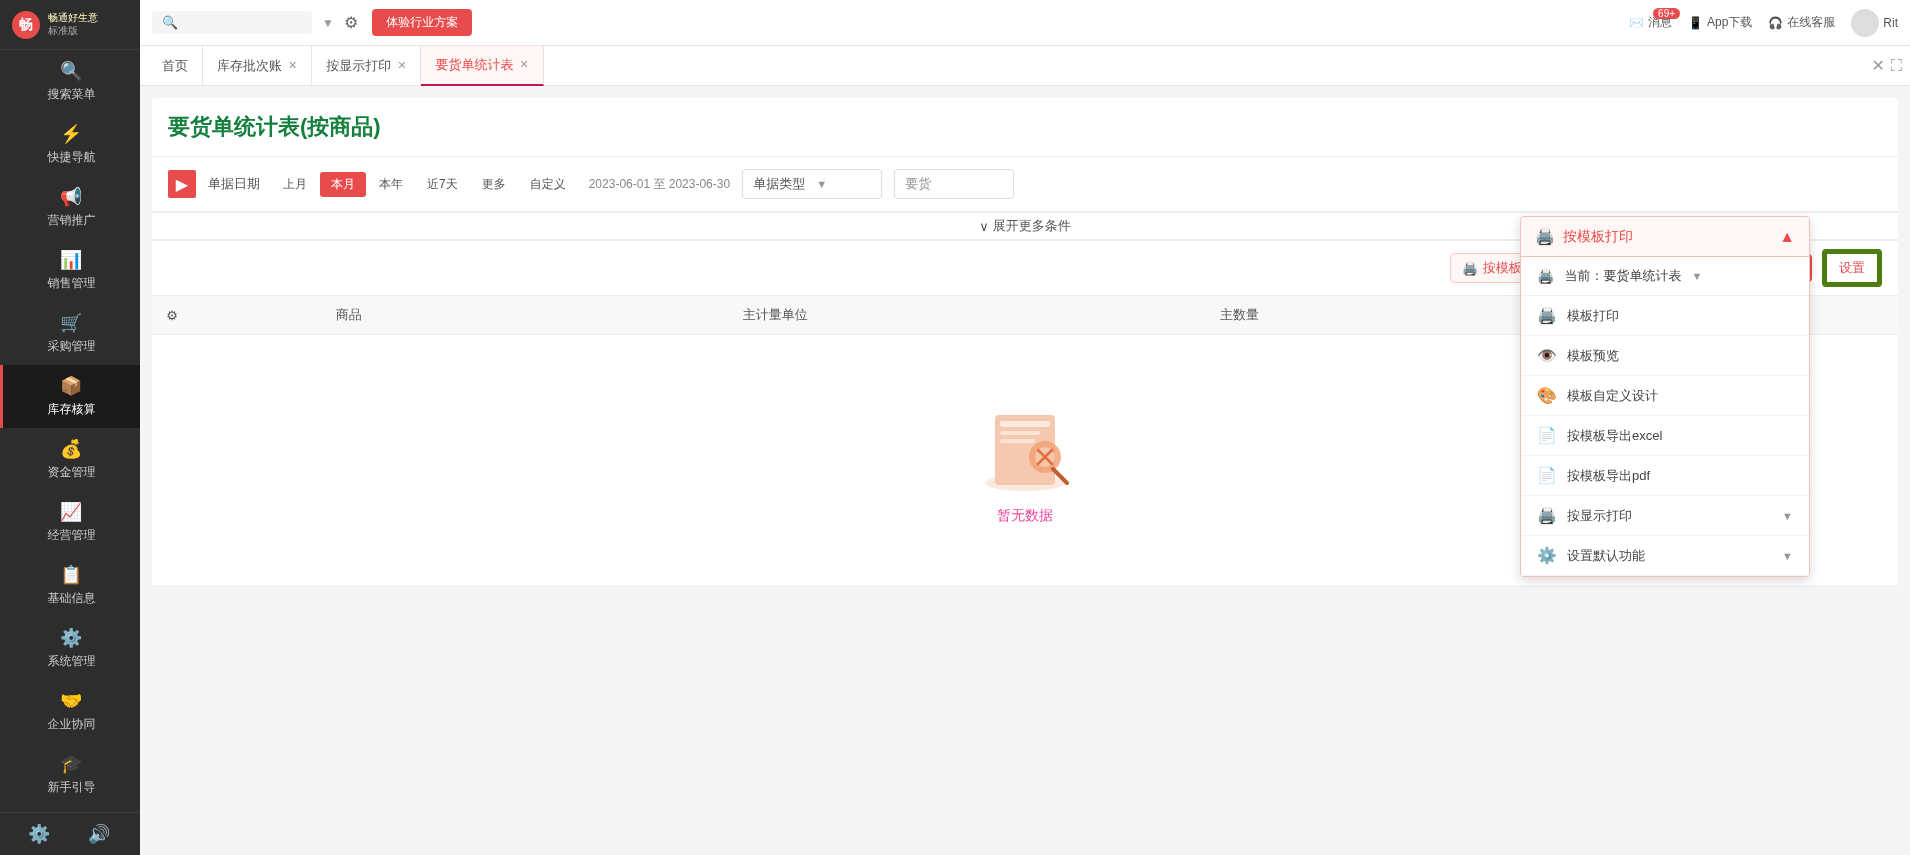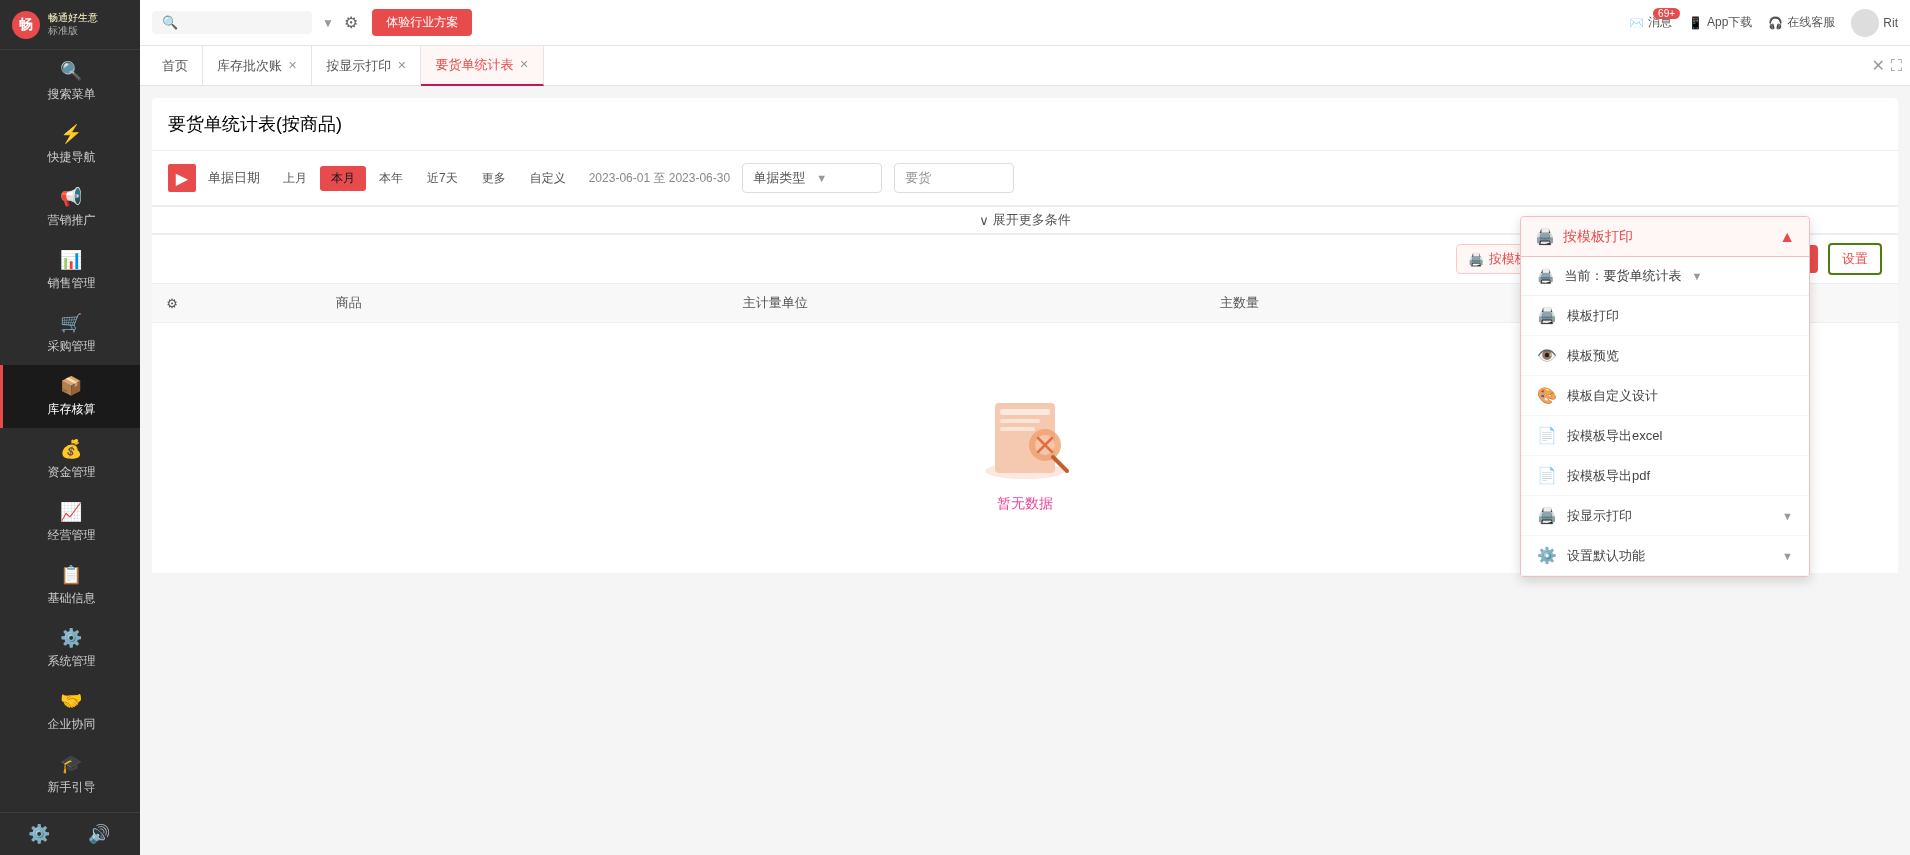--- a/index.html
+++ b/index.html
@@ -174,21 +174,21 @@
     
     .content { flex: 1; overflow-y: auto; background: #f5f5f5; padding: 12px; position: relative; }
 
     
     .page-header {
       background: #fff;
       padding: 14px 16px;
       border-radius: 4px 4px 0 0;
       border-bottom: 1px solid #eee;
     }
-    .page-title { font-size: 18px; font-weight: normal; color: #000000; }
+    .page-title { font-size: 22px; font-weight: bold; color: #15803d; }
 
     
     .filter-bar {
       background: #fff;
       padding: 12px 16px;
       display: flex;
       align-items: center;
       gap: 12px;
       flex-wrap: wrap;
       border-bottom: 1px solid #eee;
@@ -209,21 +209,21 @@
     .date-btn {
       padding: 3px 10px;
       border-radius: 3px;
       font-size: 12px;
       cursor: pointer;
       border: 1px solid transparent;
       color: #555;
     }
     .date-btn.active {
       background: #e84b4b;
-      color: #0f172a;
+      color: #ffffff;
     }
     .date-range { font-size: 12px; color: #888; }
     .filter-select {
       display: flex;
       align-items: center;
       border: 1px solid #ddd;
       border-radius: 4px;
       padding: 5px 10px;
       font-size: 13px;
       color: #555;
@@ -297,21 +297,21 @@
       border: 1px solid #ddd;
     }
     .toolbar-btn.query {
       background: #e84b4b;
       color: #fff;
       border: none;
     }
     .toolbar-btn.settings {
       background: #fff;
       color: #e84b4b;
-      border: 2px solid #4d7c0f;
+      border: 5px solid #4d7c0f;
     }
     .more-btn { color: #999; font-size: 18px; cursor: pointer; }
     table {
       width: 100%;
       border-collapse: collapse;
       font-size: 13px;
     }
     table th {
       background: #f8f8f8;
       padding: 10px 14px;

